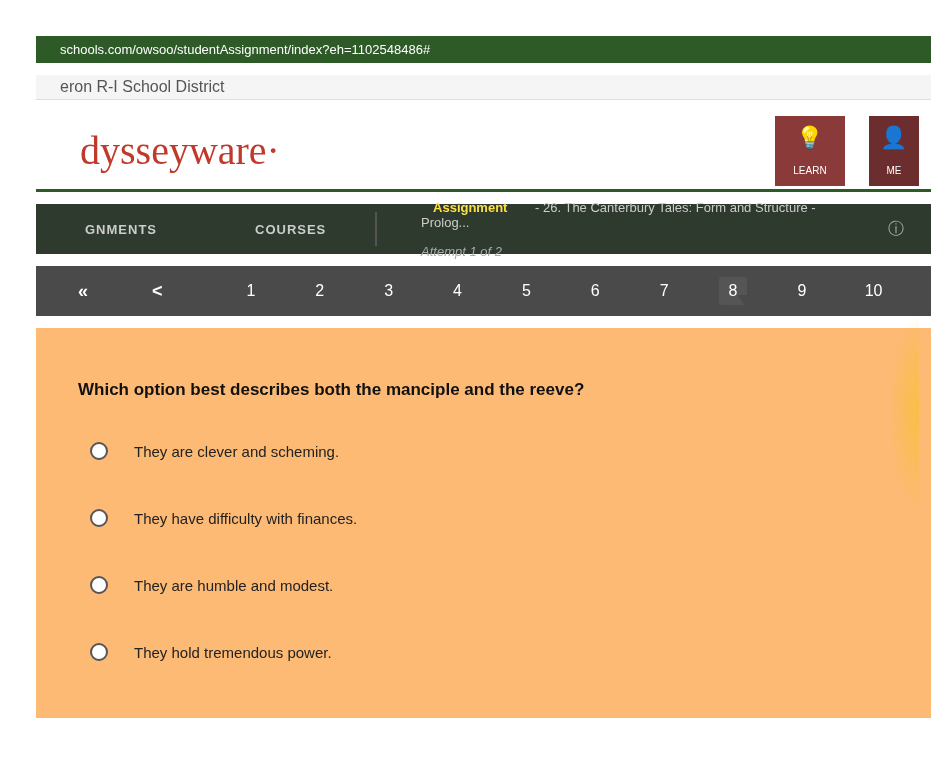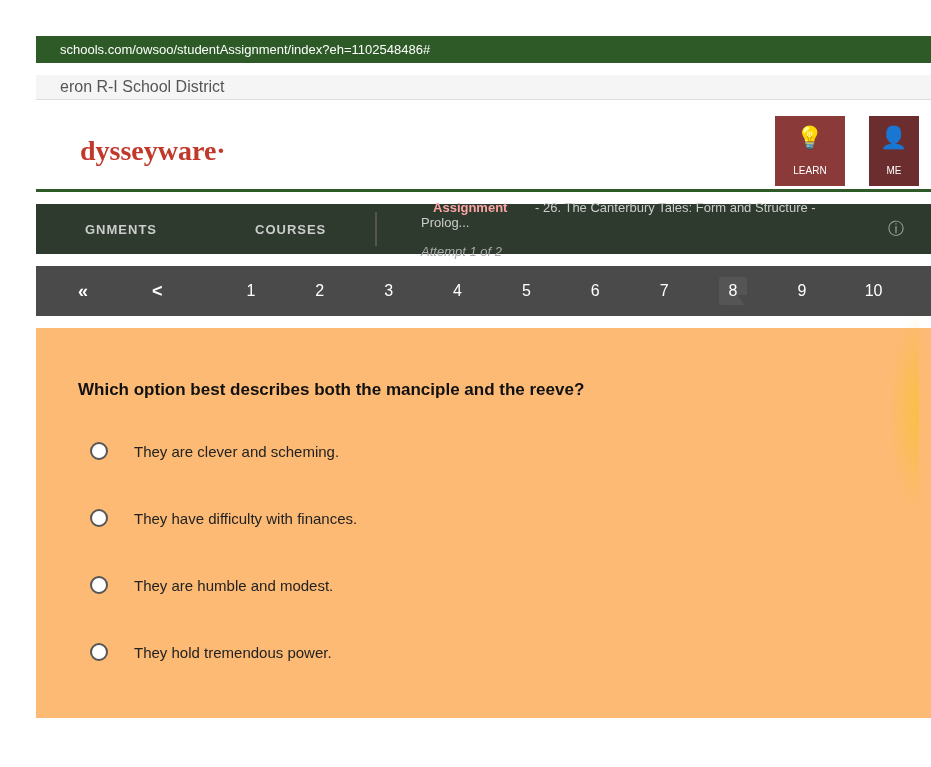--- a/index.html
+++ b/index.html
@@ -24,22 +24,22 @@
     .header {
       background: #fff;
       display: flex;
       align-items: center;
       padding: 10px 0;
       border-bottom: 3px solid #2d5a27;
       position: relative;
       height: 80px;
     }
     .logo {
-      font-size: 28px;
-      font-weight: bold;
+      font-size: 40px;
+      font-weight: normal;
       color: #c0392b;
       padding: 0 20px;
       font-family: Georgia, serif;
       flex: 1;
     }
     .logo span {
       color: #c0392b;
     }
     .header-icons {
       display: flex;
@@ -241,21 +241,21 @@
 <div class="nav-bar">
   <div class="nav-item">
     <span>GNMENTS</span>
   </div>
   <div class="nav-item">
     <span>COURSES</span>
   </div>
   <div class="nav-divider"></div>
   <div class="nav-assignment">
     <div class="title">
-      <span style="font-weight:bold;color:#fca5a5;">Assignment</span>
+      <span style="font-weight:bold;color:#fde047;">Assignment</span>
       <span style="font-weight:normal;color:#ccc;font-size:13px;">- 26. The Canterbury Tales: Form and Structure - Prolog...</span>
     </div>
     <div class="subtitle">Attempt 1 of 2</div>
   </div>
   <div class="nav-info">
     <span>ⓘ</span>
   </div>
 </div>
 
 <div class="question-nav">

